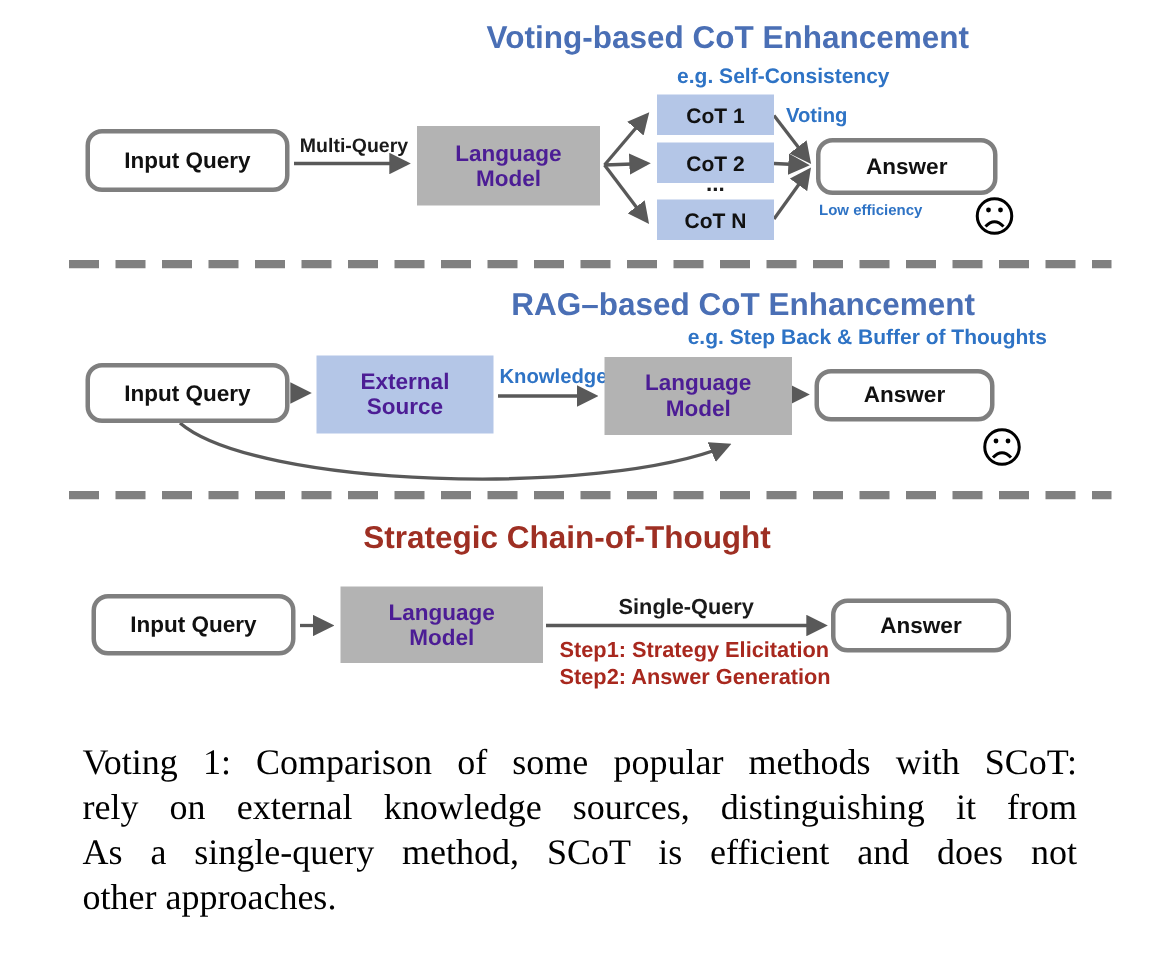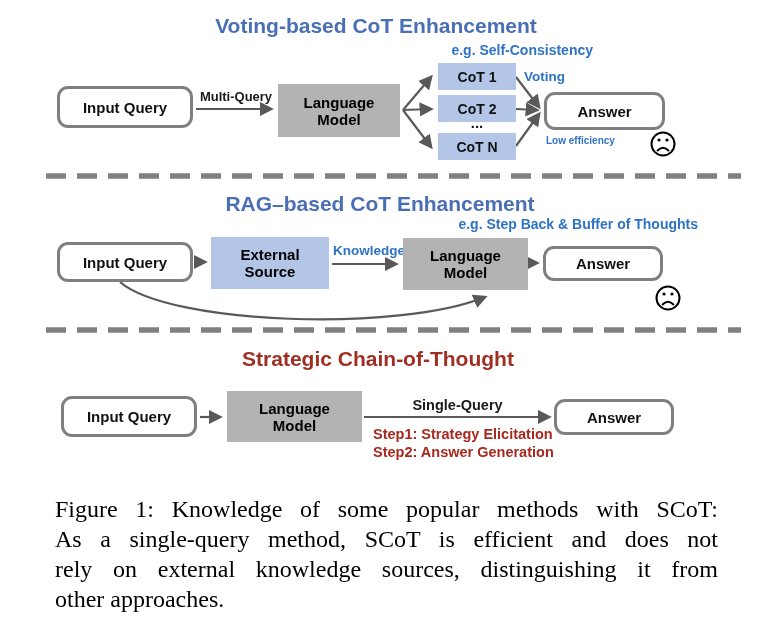--- a/index.html
+++ b/index.html
@@ -5,34 +5,34 @@
   html,body{margin:0;padding:0;background:#ffffff;}
   .canvas{
     position:relative;width:770px;height:644px;background:#ffffff;
     font-family:"Liberation Sans",sans-serif;overflow:hidden;
   }
   .abs{position:absolute;}
   svg.overlay{position:absolute;left:0;top:0;width:770px;height:644px;pointer-events:none;}
   .panel-title{
     font-weight:bold;font-size:21px;text-align:center;letter-spacing:0px;
   }
-  .blue-title{color:#4a6fb5;}
+  .blue-title{color:#4a6fb5;text-align:right;}
   .red-title{color:#9e2f23;}
   .eg-label{font-weight:bold;font-size:14px;color:#2e73c5;text-align:right;}
   .small-blue{font-weight:bold;color:#2e73c5;font-size:13.5px;text-align:right;}
   .small-black{font-weight:bold;color:#1a1a1a;font-size:13px;text-align:center;}
   .small-red{font-weight:bold;color:#a8281e;font-size:14.5px;}
   .rbox{
     box-sizing:border-box;border:3px solid #7f7f7f;border-radius:11px;background:#ffffff;
     display:flex;align-items:center;justify-content:center;
     font-weight:bold;font-size:15px;color:#111;
   }
   .fillbox{
     display:flex;align-items:center;justify-content:center;text-align:center;
-    font-weight:bold;font-size:15px;color:#000000;line-height:17px;
+    font-weight:bold;font-size:15px;color:#4c1d95;line-height:17px;
   }
   .graybox{background:#b3b3b3;}
   .bluebox{background:#b4c6e7;}
   .cotbox{
     background:#b4c6e7;display:flex;align-items:center;justify-content:center;
     font-weight:bold;font-size:14px;color:#111;
   }
   .inner-narrow{width:90px;}
   .caption{
     font-family:"Liberation Serif",serif;font-size:24px;color:#000;line-height:30px;
@@ -143,19 +143,19 @@
   </div>
 
   <div class="abs small-black" style="left:405px;top:397px;width:105px;font-size:14.5px;">Single-Query</div>
 
   <div class="abs small-red" style="left:373px;top:426px;">Step1: Strategy Elicitation</div>
   <div class="abs small-red" style="left:373px;top:444px;">Step2: Answer Generation</div>
 
   <div class="abs rbox" style="left:554px;top:399px;width:120px;height:36px;">Answer</div>
 
   <div class="abs caption" style="left:55px;top:494px;width:663px;">
-    <div class="cap-just">Figure 1: Knowledge of some popular methods with SCoT:</div>
+    <div class="cap-just">Voting 1: Comparison of some popular methods with SCoT:</div>
+    <div class="cap-just">rely on external knowledge sources, distinguishing it from</div>
     <div class="cap-just">As a single-query method, SCoT is efficient and does not</div>
-    <div class="cap-just">rely on external knowledge sources, distinguishing it from</div>
     <div>other approaches.</div>
   </div>
 
 </div>
 
 </body></html>

